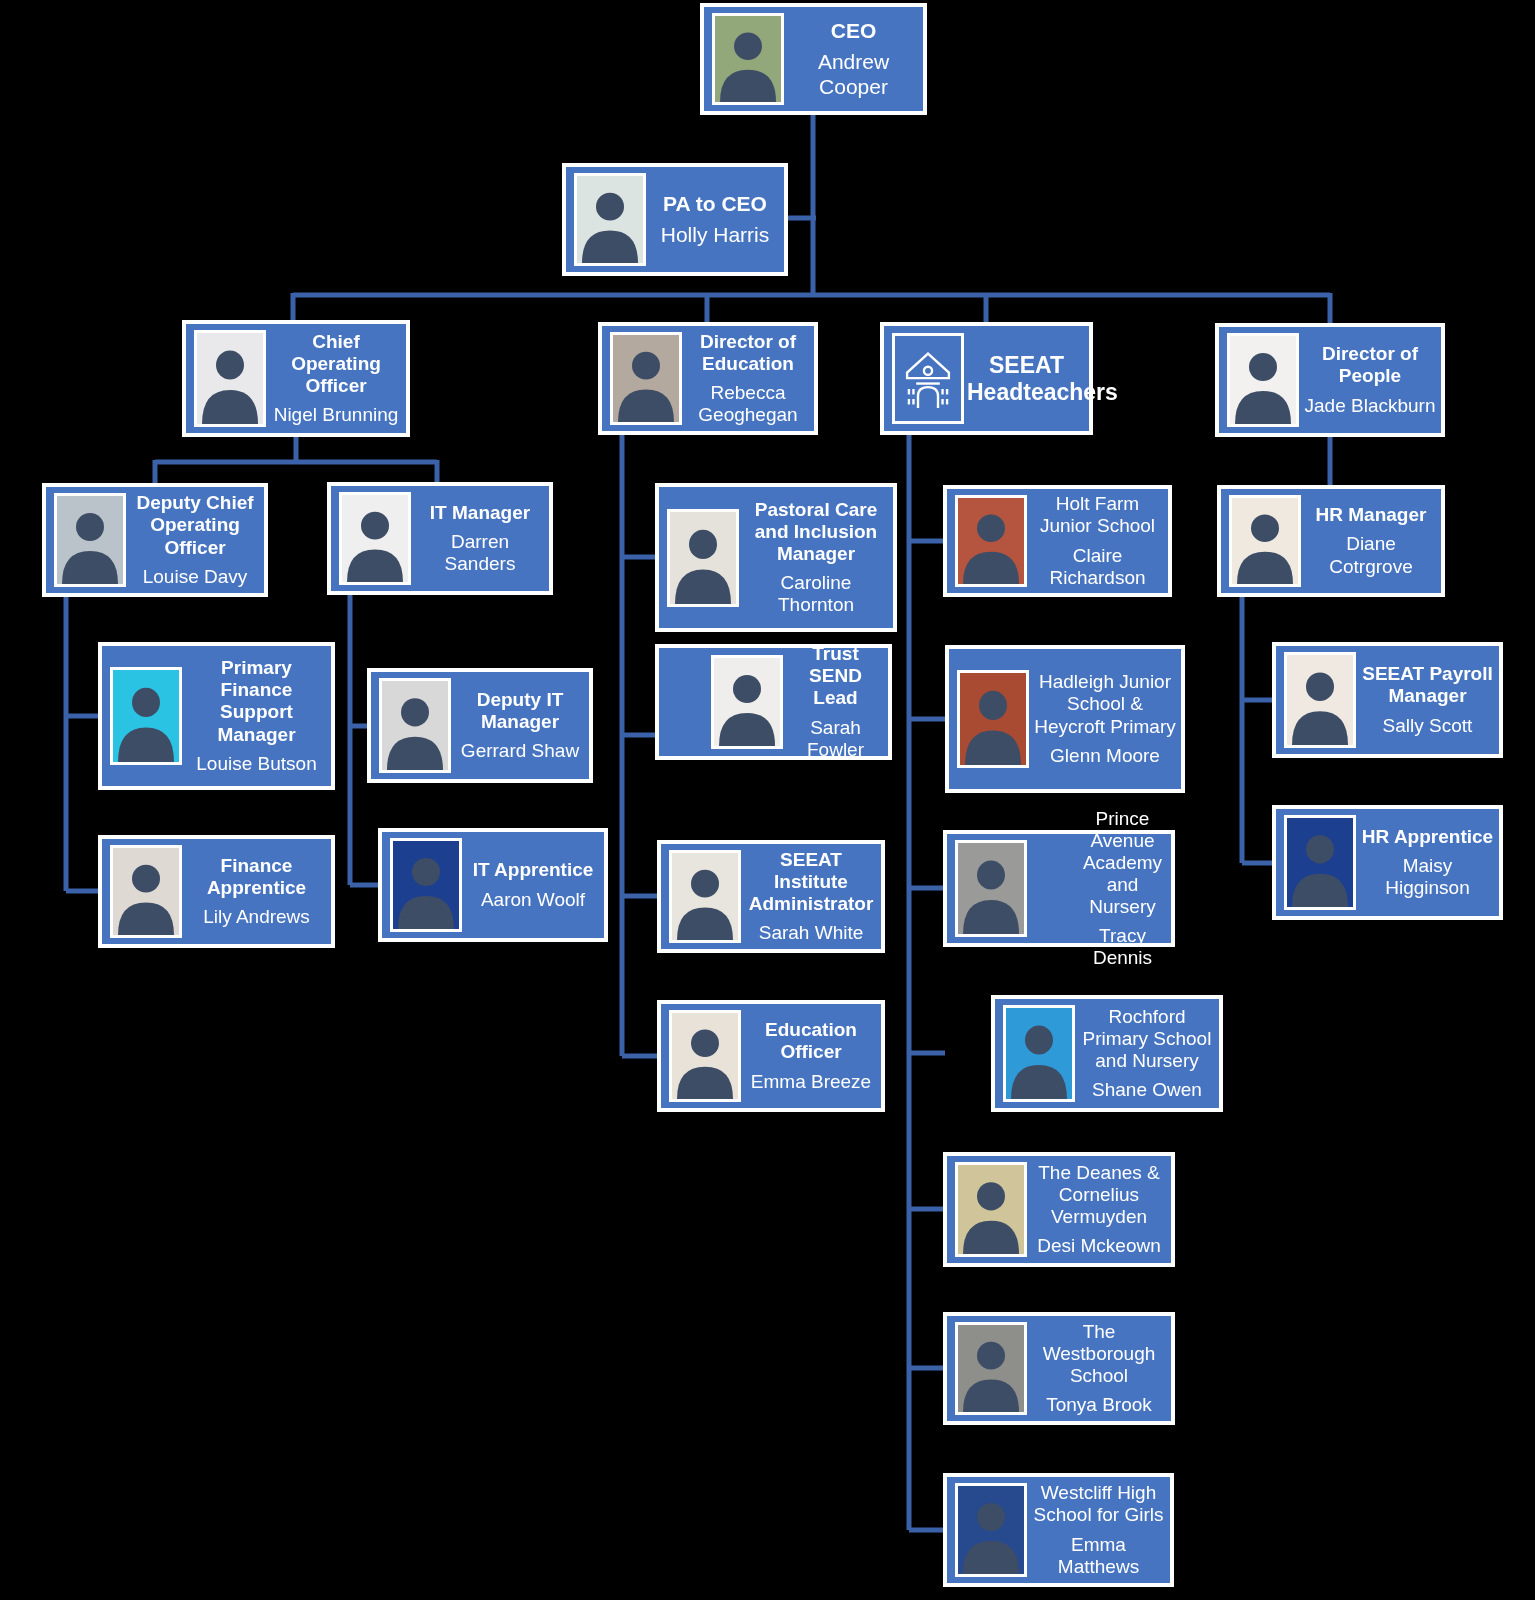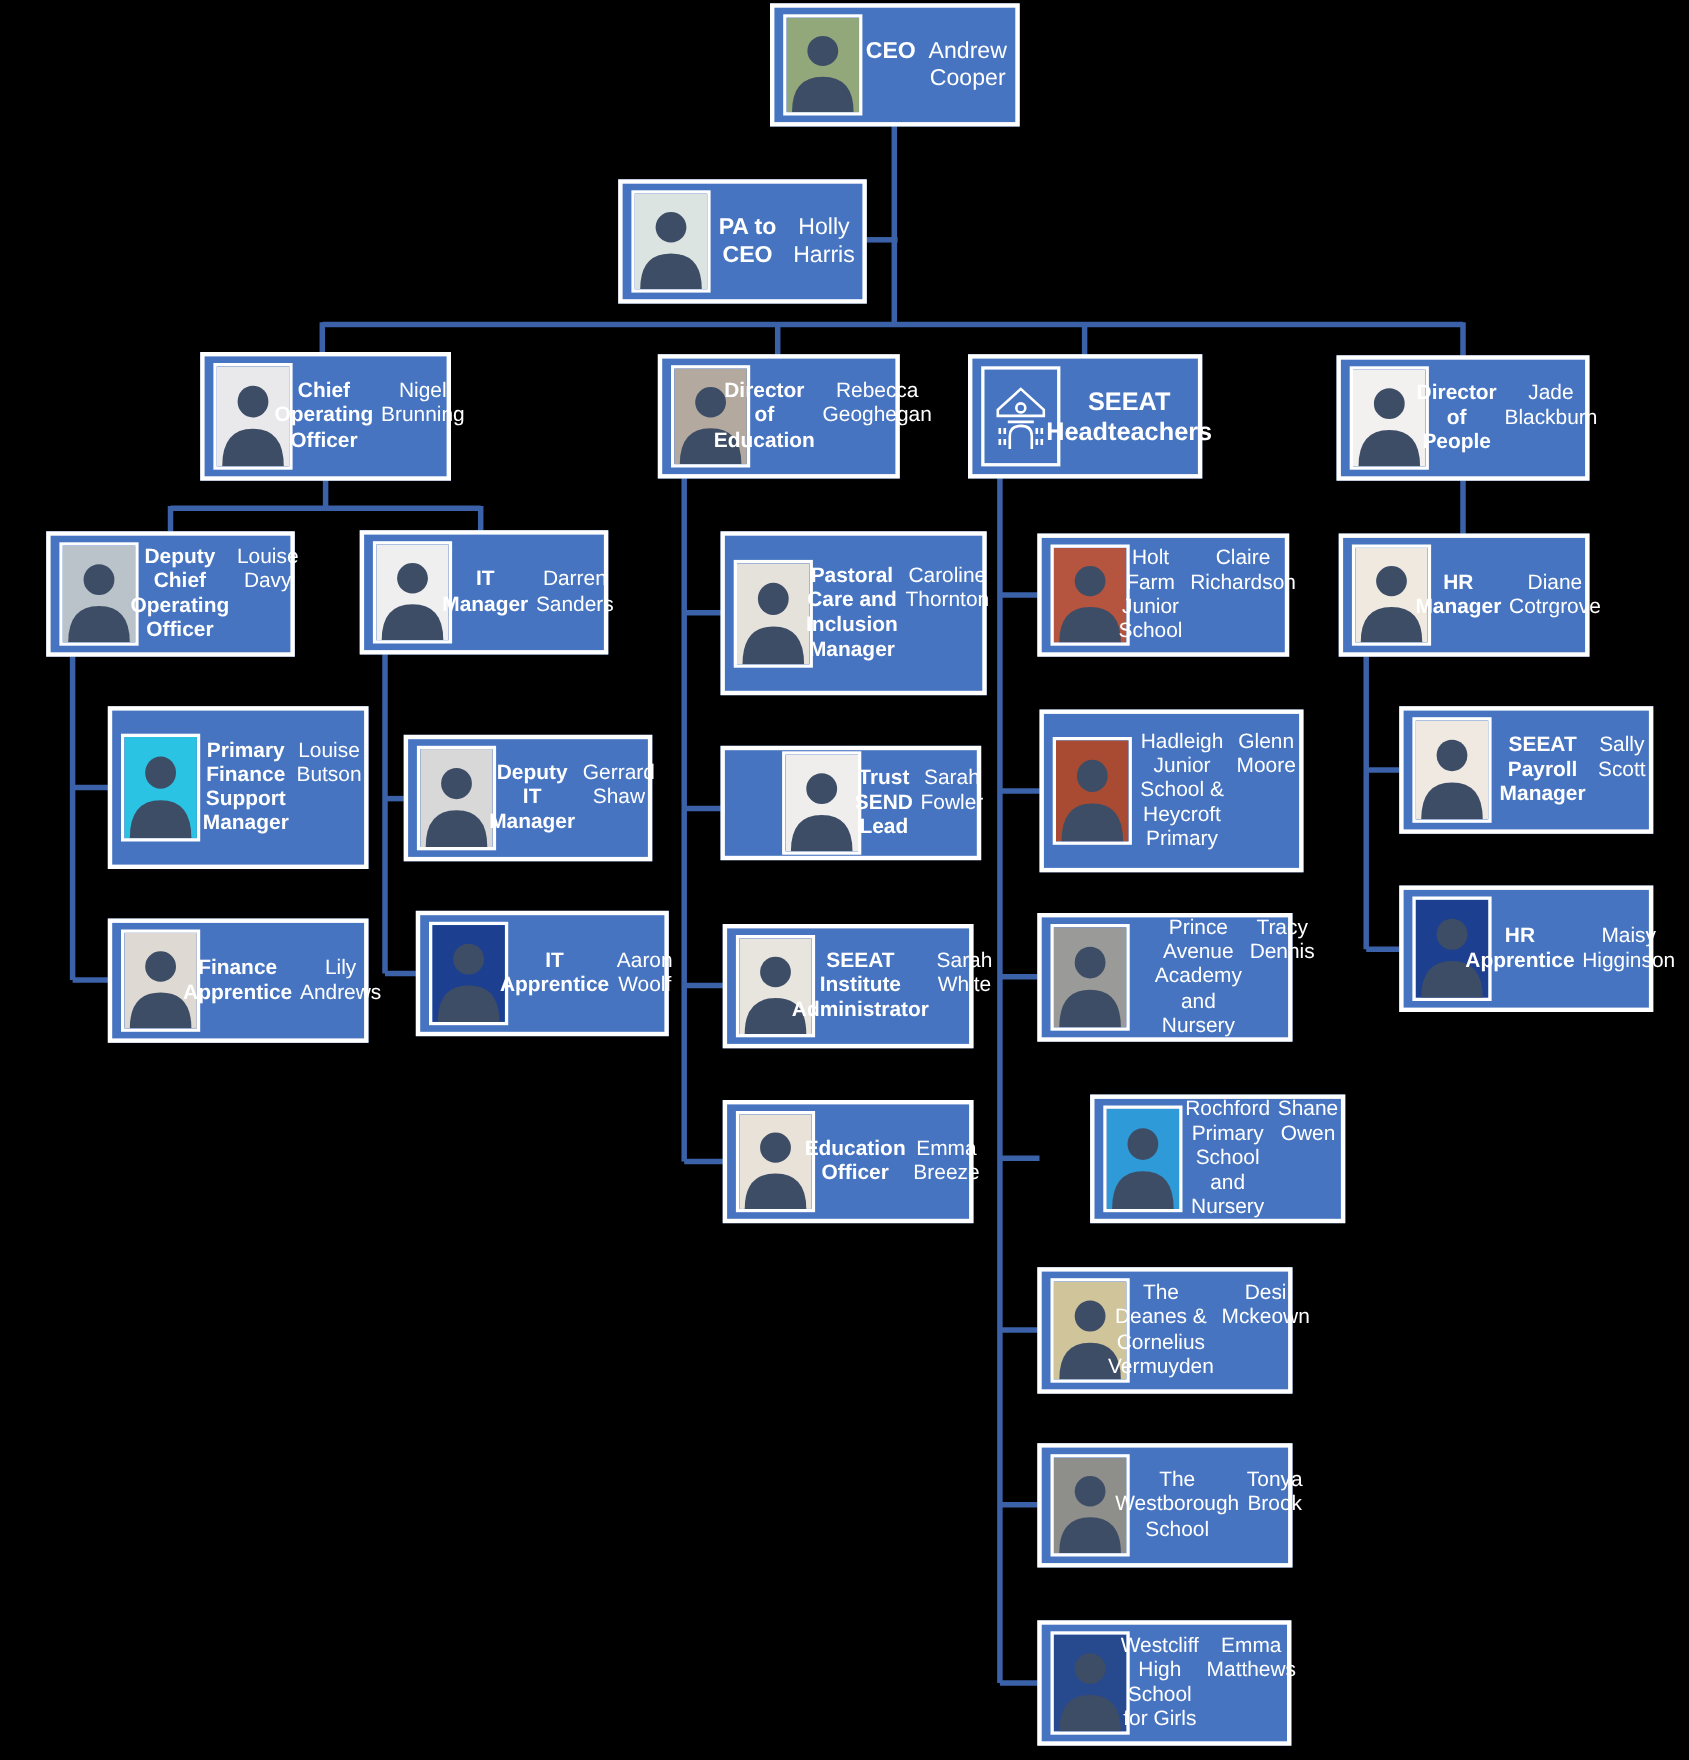--- a/index.html
+++ b/index.html
@@ -28,21 +28,21 @@
     display:block;
   }
   .photo svg{display:block;width:100%;height:100%;}
   .iconframe{
     flex:none;box-sizing:border-box;
     border:3px solid #ffffff;margin-left:8px;
     width:72px;display:flex;align-items:center;justify-content:center;
   }
   .txt{
     flex:1;min-width:0;
-    display:flex;flex-direction:row;justify-content:center;
+    display:flex;flex-direction:column;justify-content:center;
     text-align:center;
     padding:2px 3px;
     gap:7px;
   }
   .title{font-weight:bold;font-size:19px;line-height:1.16;}
   .title.plain{font-weight:normal;}
   .name{font-weight:normal;font-size:19px;line-height:1.16;}
   .node.big .title,.node.big .name{font-size:21px;}
   .node.small .title,.node.small .name{font-size:23px;}
 </style>
@@ -258,21 +258,21 @@
           <rect x="0" y="0" width="66" height="88" fill="#E5E2DC"></rect>
           <circle cx="33" cy="31" r="14" fill="#3E4D66"></circle>
           <path d="M5,88 Q5,55 33,55 Q61,55 61,88 Z" fill="#3E4D66"></path>
         </svg>
       </div>
       <div class="txt">
         <div class="title">Pastoral Care and Inclusion Manager</div>
         <div class="name">Caroline Thornton</div>
       </div>
     </div>
-    <div class="node" style="left: 655px; top: 678px; width: 237px; height: 104px; background: rgb(70, 116, 193); padding-left: 44px;">
+    <div class="node" style="left: 655px; top: 644px; width: 237px; height: 116px; background: rgb(70, 116, 193); padding-left: 44px;">
       <div class="photo" style="height: 94px;">
         <svg viewBox="0 0 66 88" preserveAspectRatio="none">
           <rect x="0" y="0" width="66" height="88" fill="#EFEEEC"></rect>
           <circle cx="33" cy="31" r="14" fill="#3E4D66"></circle>
           <path d="M5,88 Q5,55 33,55 Q61,55 61,88 Z" fill="#3E4D66"></path>
         </svg>
       </div>
       <div class="txt">
         <div class="title">Trust SEND Lead</div>
         <div class="name">Sarah Fowler</div>

